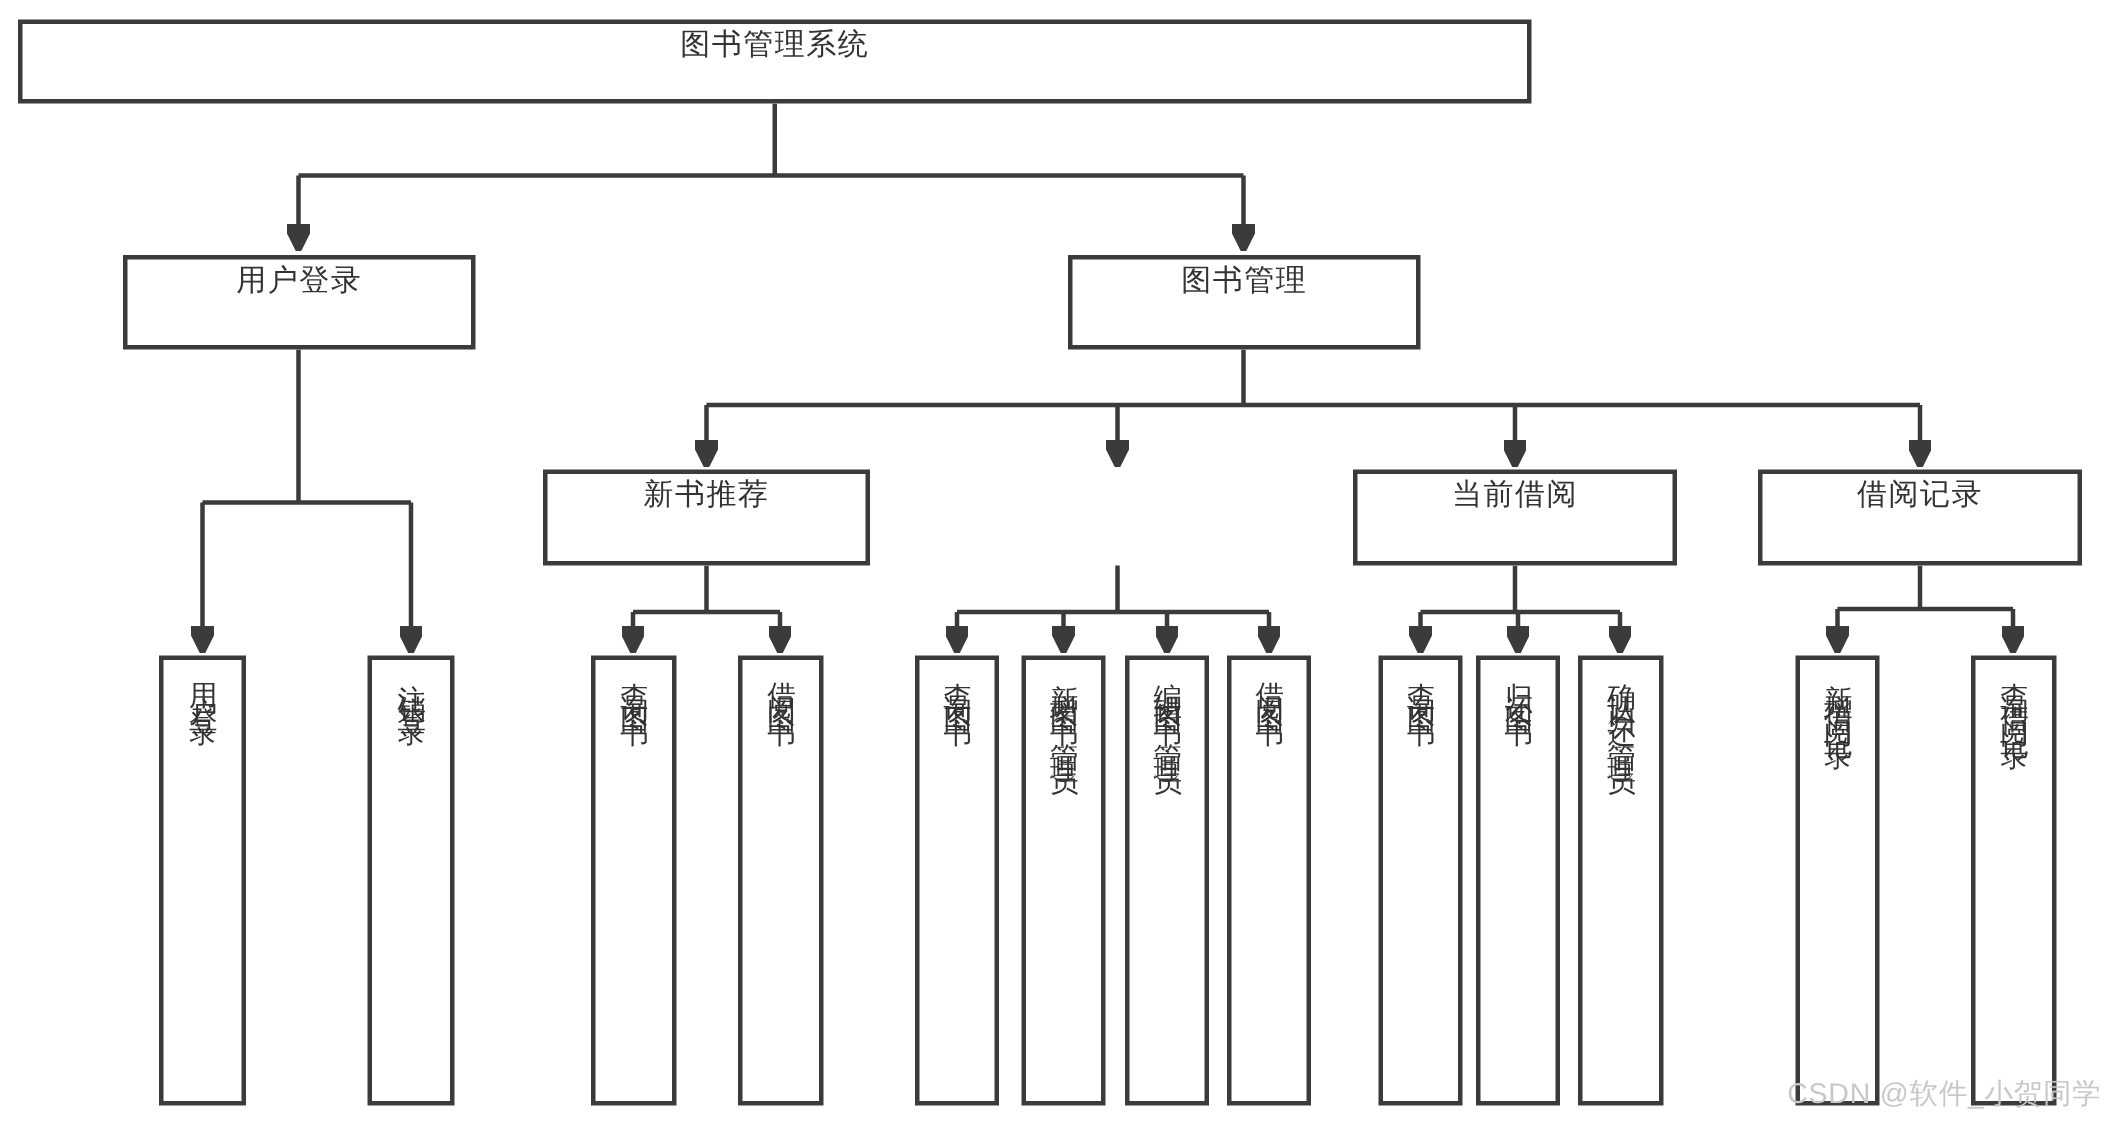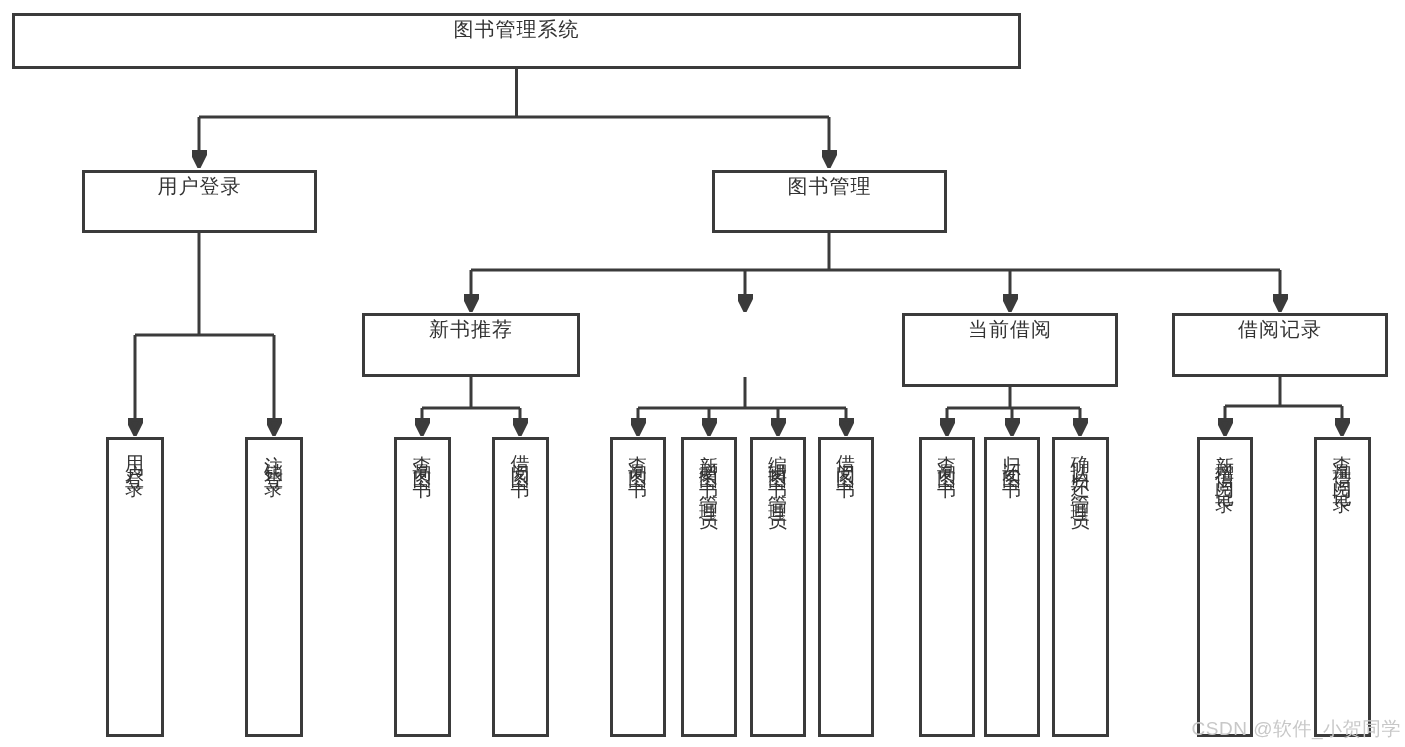--- a/index.html
+++ b/index.html
@@ -37,21 +37,21 @@
     white-space:nowrap;
   }
   
   #n-root{left:12px;top:13px;width:1009px;height:56px;}
   
   #n-login{left:82px;top:170px;width:235px;height:63px;}
   #n-mgmt{left:712px;top:170px;width:235px;height:63px;}
   
   #n-newbook{left:362px;top:313px;width:218px;height:64px;}
   #n-borrowmod{left:636px;top:313px;width:218px;height:64px;}
-  #n-current{left:902px;top:313px;width:216px;height:74px;}
+  #n-current{left:902px;top:313px;width:216px;height:64px;}
   #n-records{left:1172px;top:313px;width:216px;height:64px;}
   
   .leaf{top:437px;height:300px;width:58px;}
   #n-l1{left:106px;}
   #n-l2{left:245px;}
   #n-l3{left:394px;width:57px;}
   #n-l4{left:492px;width:57px;}
   #n-l5{left:610px;width:56px;}
   #n-l6{left:681px;width:56px;}
   #n-l7{left:750px;width:56px;}

